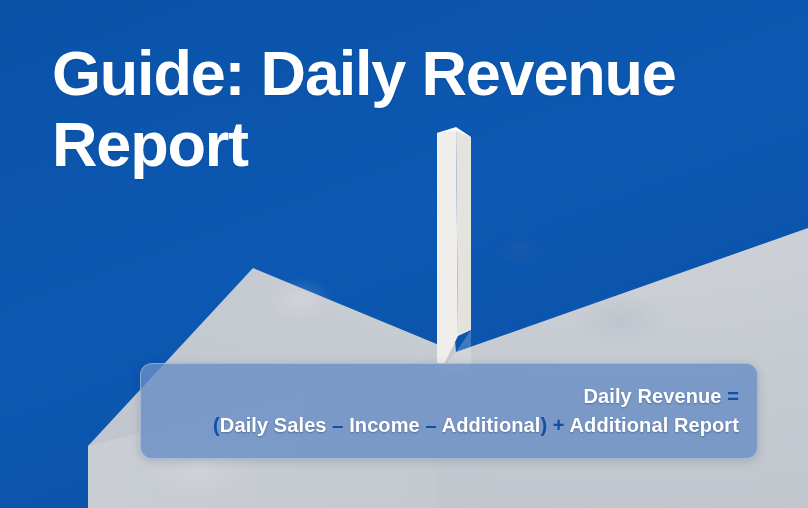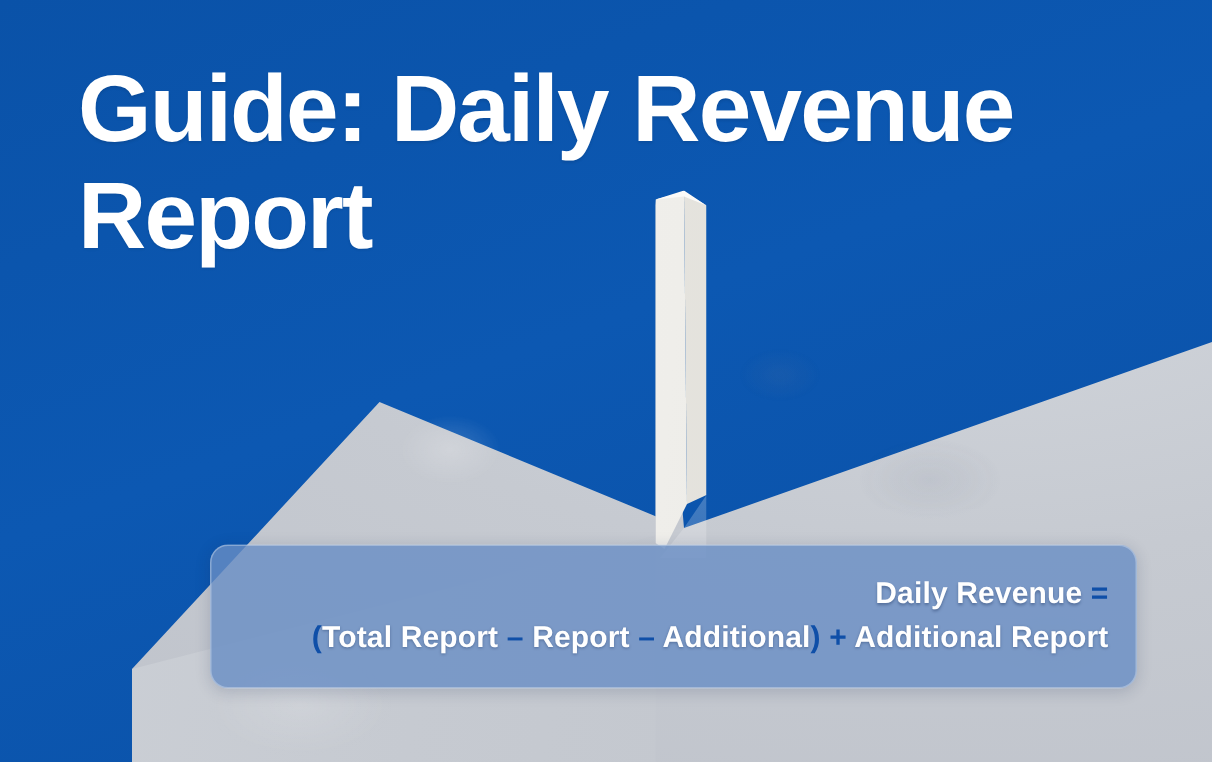--- a/index.html
+++ b/index.html
@@ -171,23 +171,23 @@
   <h1 class="title">Guide: Daily Revenue Report</h1>
 
   <div class="formula-card">
 
     <div class="formula-text formula-line">
       <span>Daily Revenue</span>
       <span class="op">=</span>
     </div>
 
     <div class="formula-text formula-line">
-      <span class="op">(</span><span>Total Report</span>
+      <span class="op">(</span><span>Daily Sales</span>
       <span class="op">–</span>
-      <span>Report</span>
+      <span>Income</span>
       <span class="op">–</span>
       <span>Additional</span><span class="op">)</span>
       <span class="op">+</span>
       <span>Additional Report</span>
     </div>
 
   </div>
 
 </div>
 

